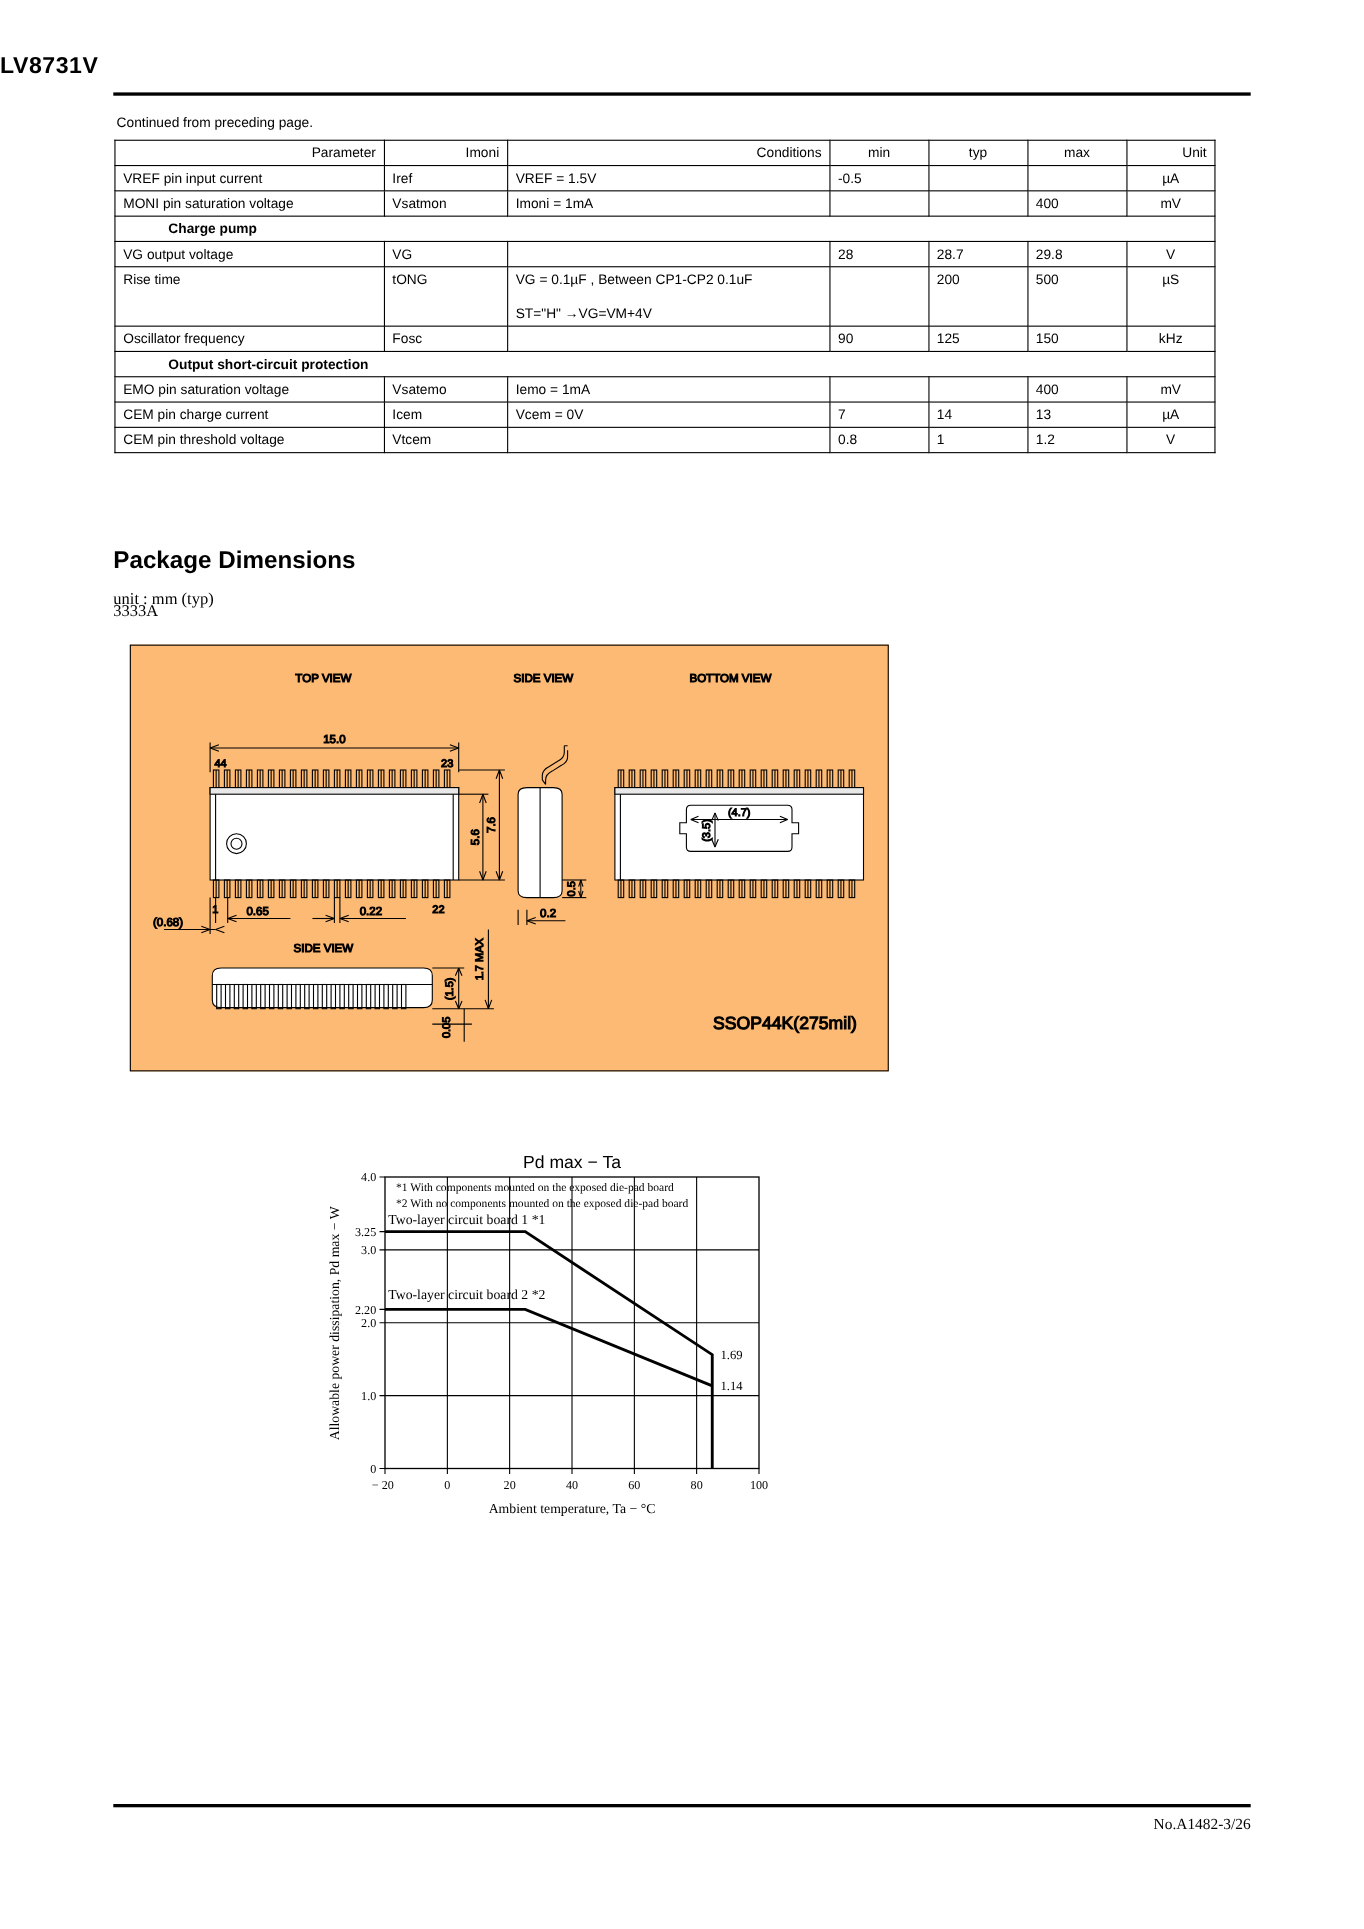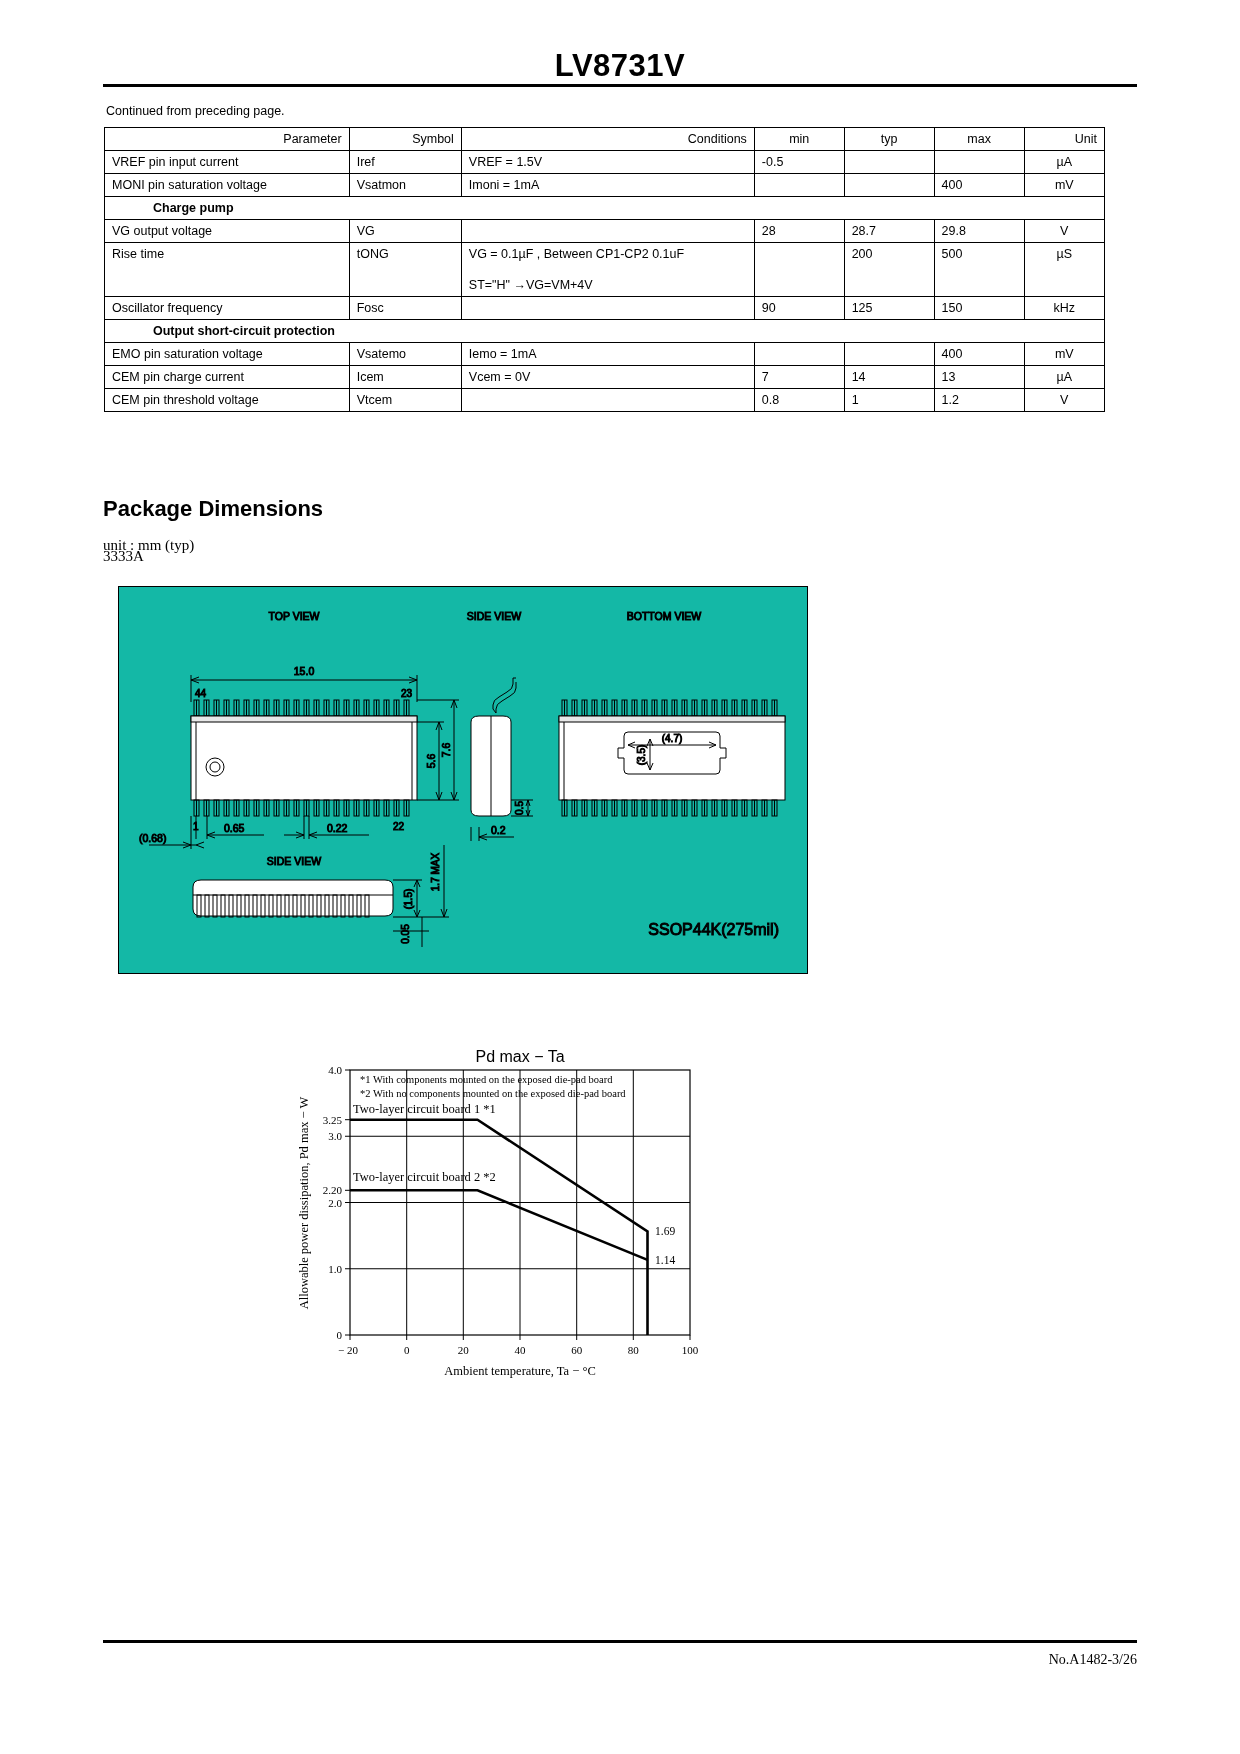--- a/index.html
+++ b/index.html
@@ -9,22 +9,22 @@
     font-family:"Liberation Sans", sans-serif;
     color:#000;
     position:relative;
     overflow:hidden;
   }
   .page{position:absolute; inset:0;}
 
   
   .doc-title{
     position:absolute; left:0; right:0; top:48px;
-    text-align:center;
-    font-size:31px; font-weight:bold;
+    text-align:left;
+    font-size:21px; font-weight:bold;
     letter-spacing:0.5px;
   }
   .rule-top{
     position:absolute; left:103px; right:103px; top:84px;
     height:3px; background:#000;
   }
   .rule-bottom{
     position:absolute; left:103px; right:103px; top:1640px;
     height:3px; background:#000;
   }
@@ -84,21 +84,21 @@
   .pkg-code{
     position:absolute; left:103px; top:548px;
     font-family:"Liberation Serif", serif;
     font-size:15px;
   }
 
   .pkg-box{
     position:absolute; left:118px; top:586px;
     width:688px; height:386px;
     border:1px solid #000;
-    background:#14b8a6;
+    background:#fdba74;
   }
   .pkg-svg{position:absolute; left:0; top:0;}
 
   
   .chart-wrap{
     position:absolute; left:290px; top:1045px;
     width:430px; height:340px;
   }
 
   
@@ -112,21 +112,21 @@
 
   <div class="doc-title">LV8731V</div>
   <div class="rule-top"></div>
 
   <div class="continued">Continued from preceding page.</div>
 
   <table class="spec">
     <thead>
       <tr>
         <th class="c-param">Parameter</th>
-        <th class="c-sym">Symbol</th>
+        <th class="c-sym">Imoni</th>
         <th class="c-cond">Conditions</th>
         <th class="c-num" style="text-align:center">min</th>
         <th class="c-num" style="text-align:center">typ</th>
         <th class="c-num" style="text-align:center">max</th>
         <th class="c-unit">Unit</th>
       </tr>
     </thead>
     <tbody>
       <tr>
         <td>VREF pin input current</td>

